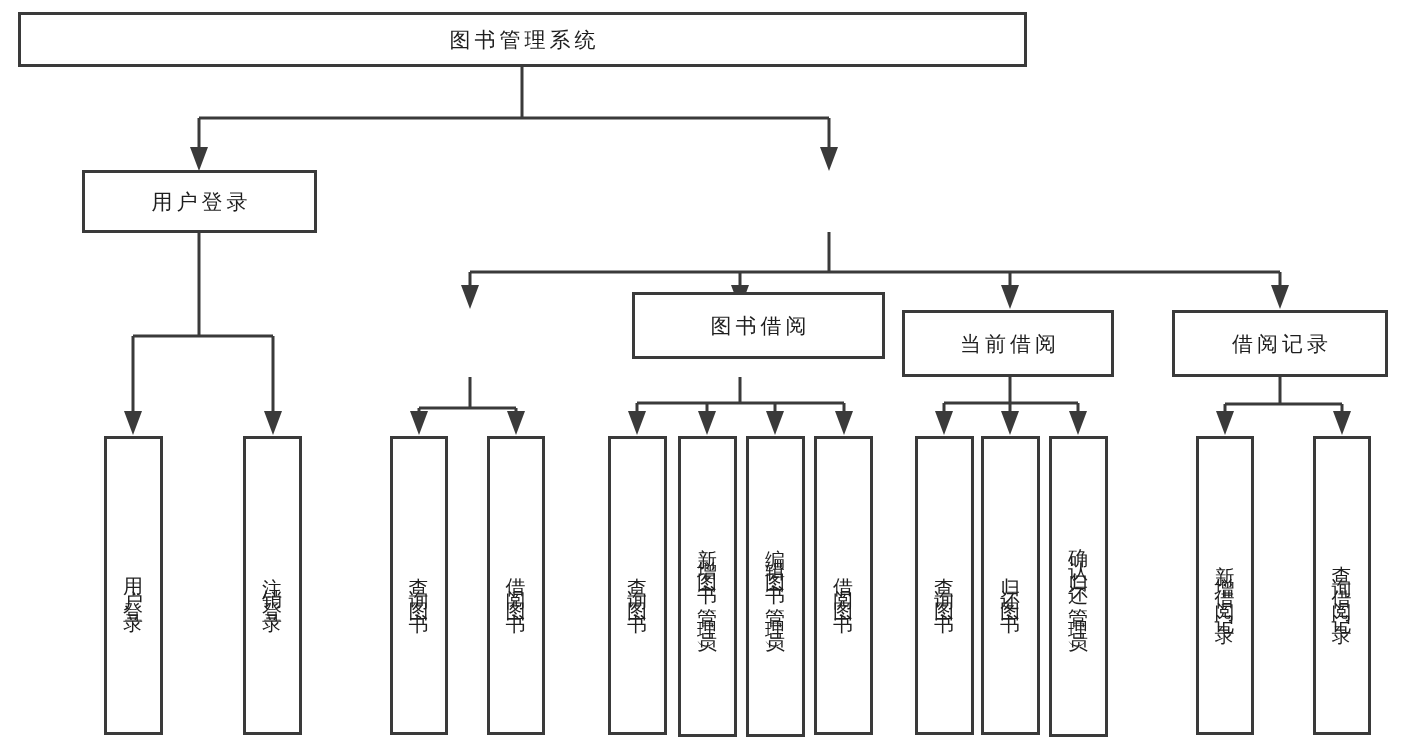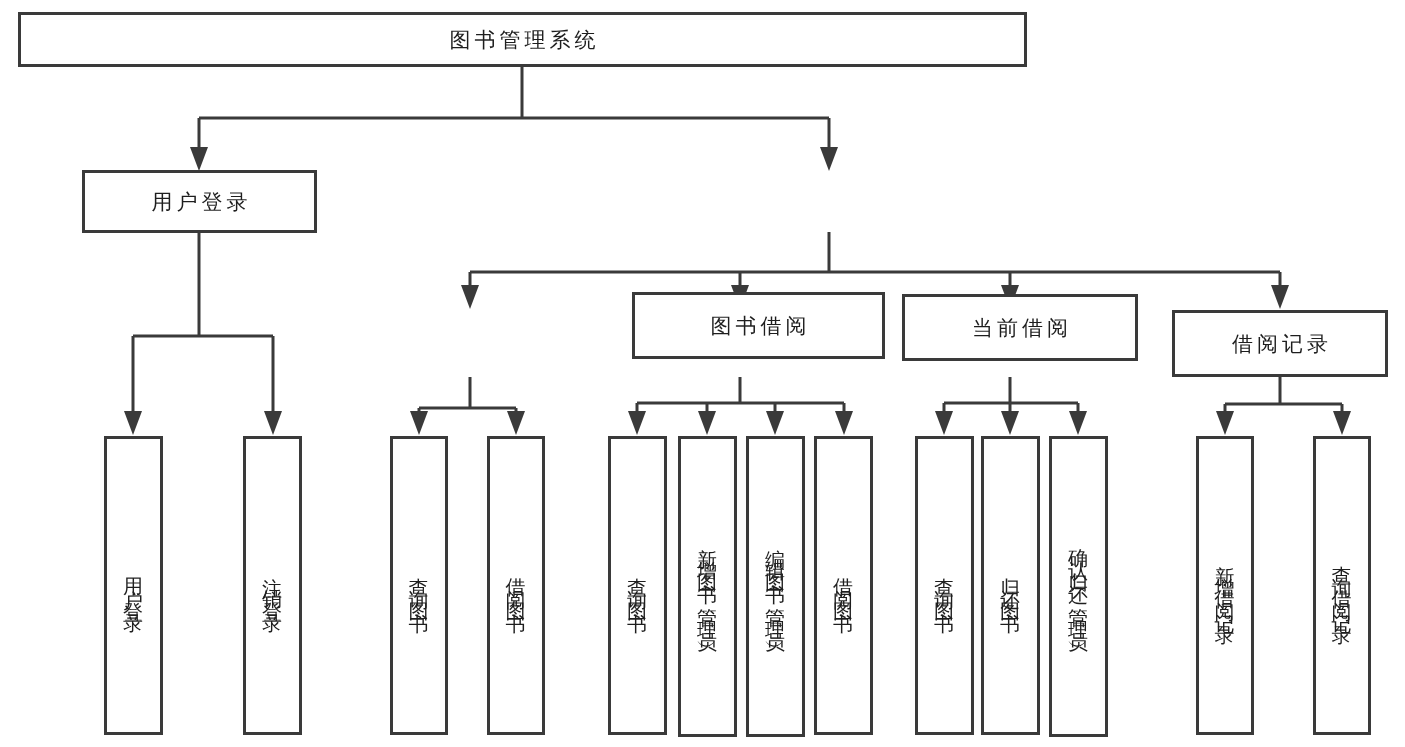--- a/index.html
+++ b/index.html
@@ -113,21 +113,21 @@
       <polygon points="1216,411 1234,411 1225,435"></polygon>
       <polygon points="1333,411 1351,411 1342,435"></polygon>
     </g>
   </svg>
 
   <div class="node h-node" style="left:18px; top:12px; width:1009px; height:55px">图书管理系统</div>
 
   <div class="node h-node" style="left:82px; top:170px; width:235px; height:63px">用户登录</div>
 
   <div class="node h-node" style="left:632px; top:292px; width:253px; height:67px">图书借阅</div>
-  <div class="node h-node" style="left:902px; top:294px; width:236px; height:67px">当前借阅</div>
+  <div class="node h-node" style="left:902px; top:310px; width:212px; height:67px">当前借阅</div>
   <div class="node h-node" style="left:1172px; top:310px; width:216px; height:67px">借阅记录</div>
 
   <div class="node v-node" style="left:104px; top:436px; width:59px; height:299px">用户登录</div>
   <div class="node v-node" style="left:243px; top:436px; width:59px; height:299px">注销登录</div>
 
   <div class="node v-node" style="left:390px; top:436px; width:58px; height:299px">查询图书</div>
   <div class="node v-node" style="left:487px; top:436px; width:58px; height:299px">借阅图书</div>
 
   <div class="node v-node" style="left:608px; top:436px; width:59px; height:299px">查询图书</div>
   <div class="node v-node" style="left:678px; top:436px; width:59px; height:301px">新增图书（管理员）</div>

